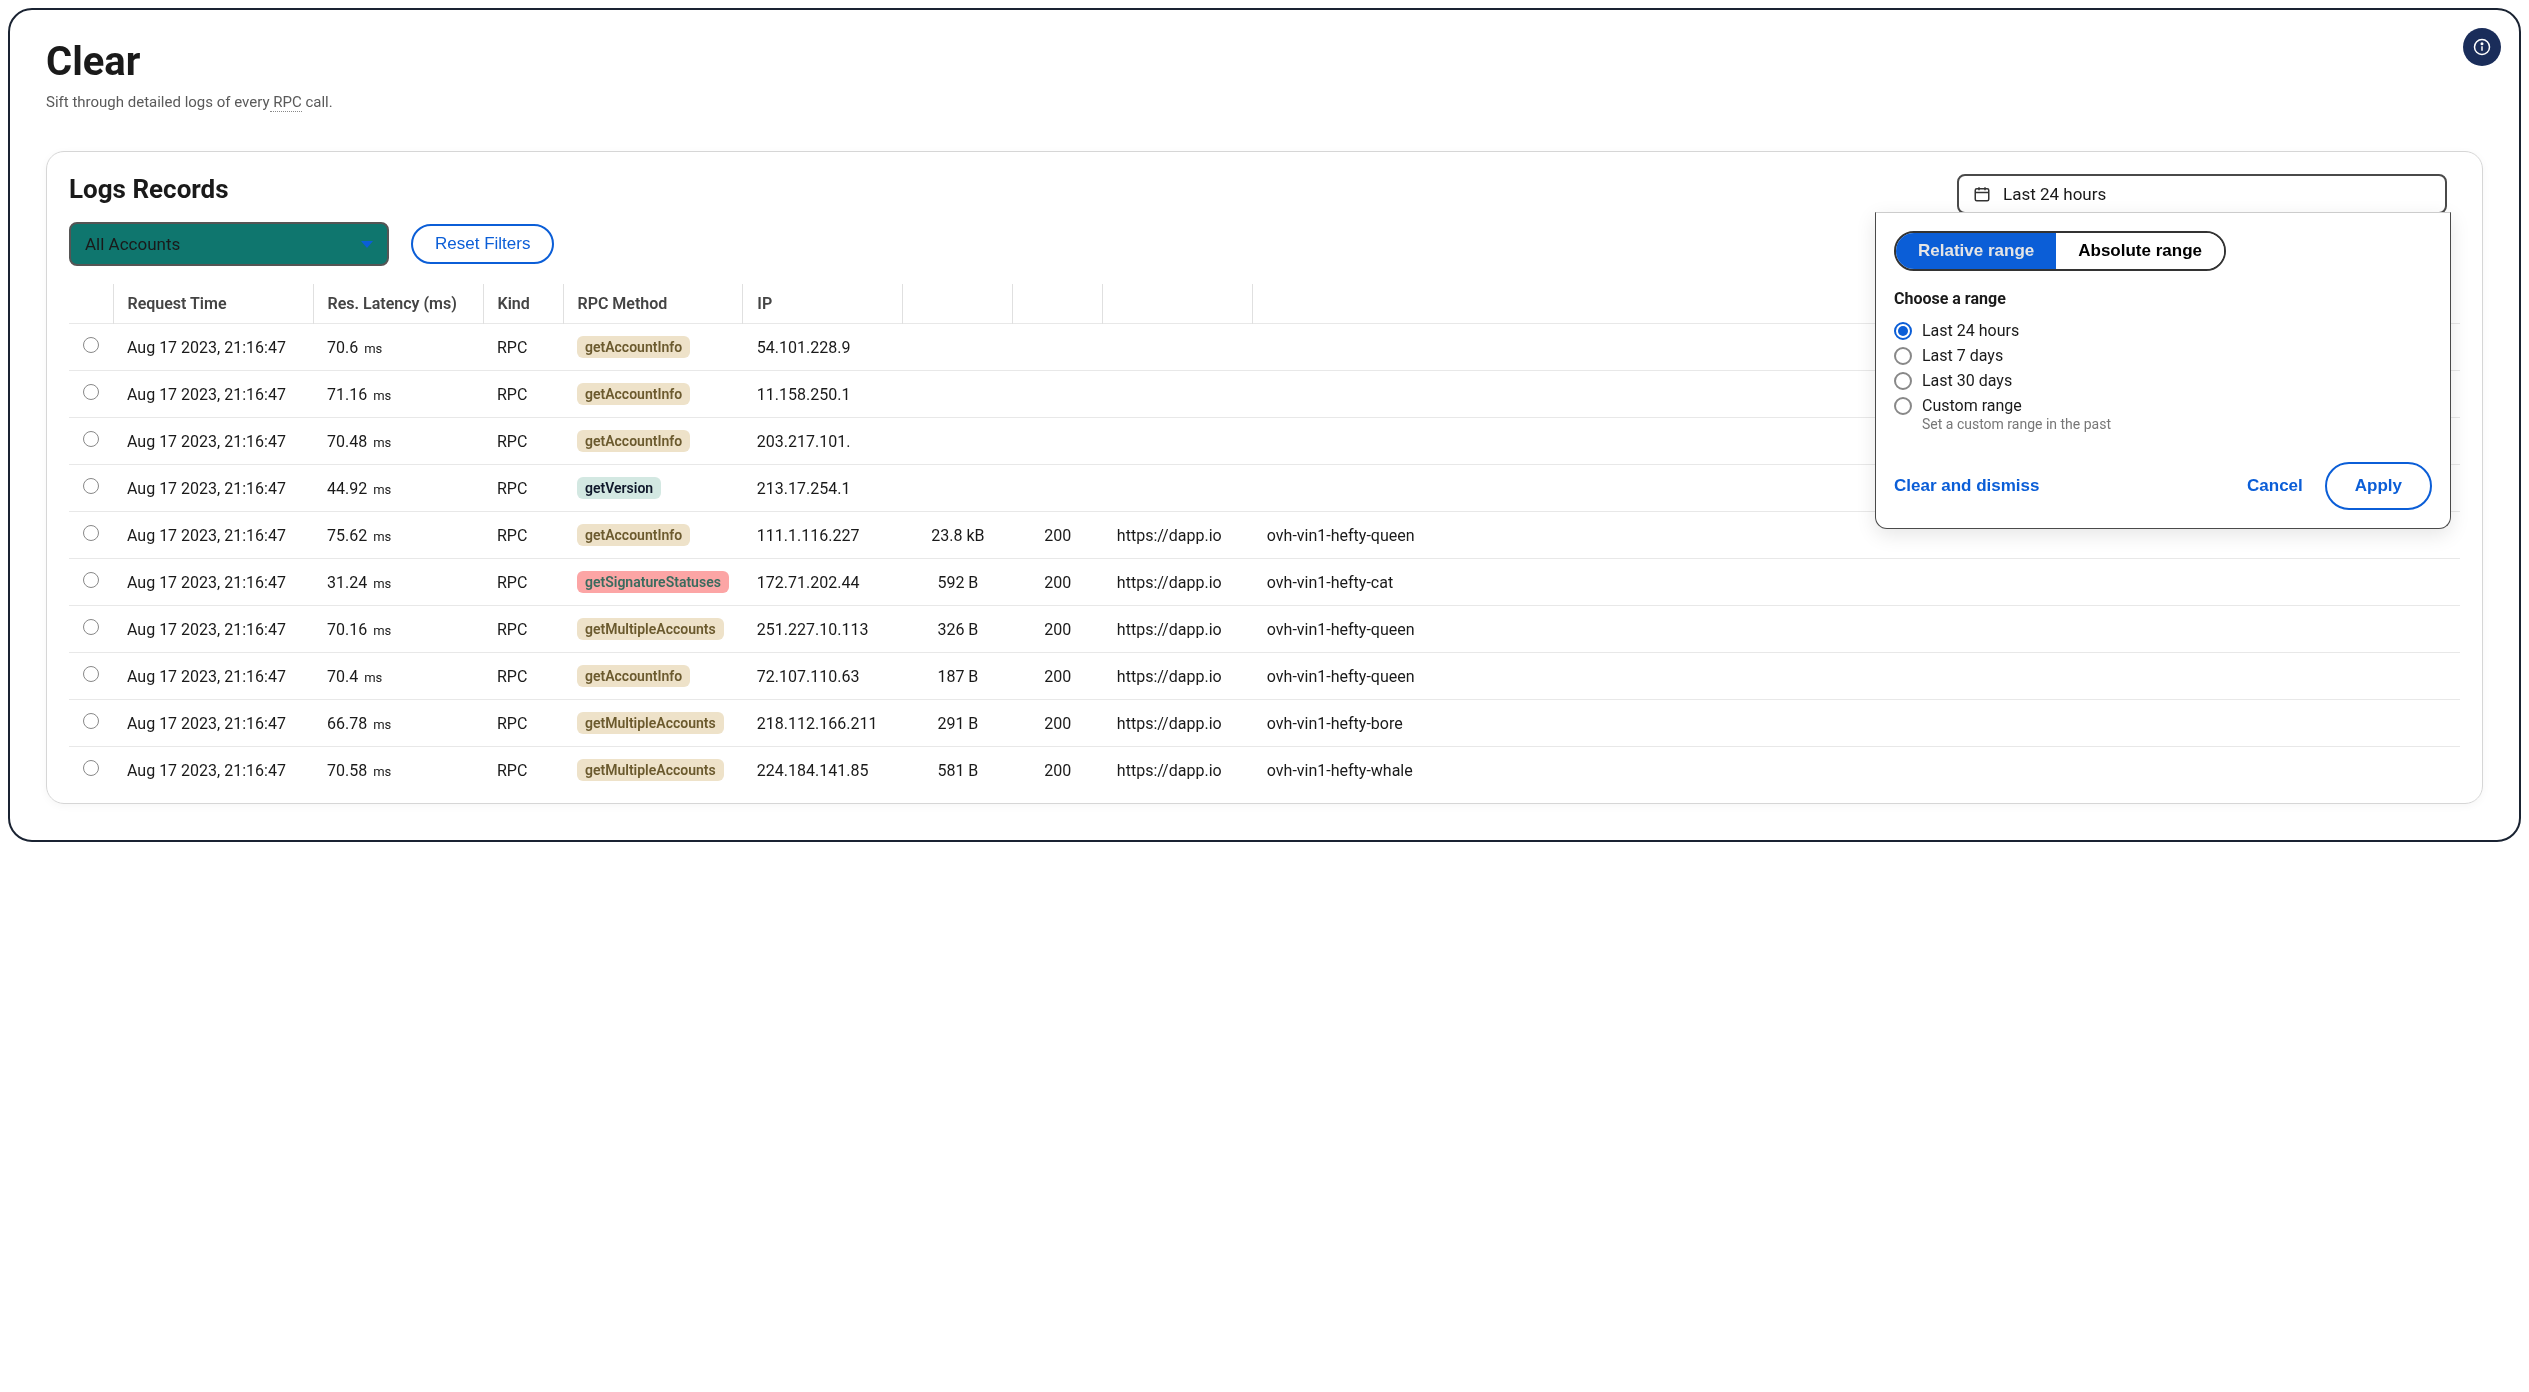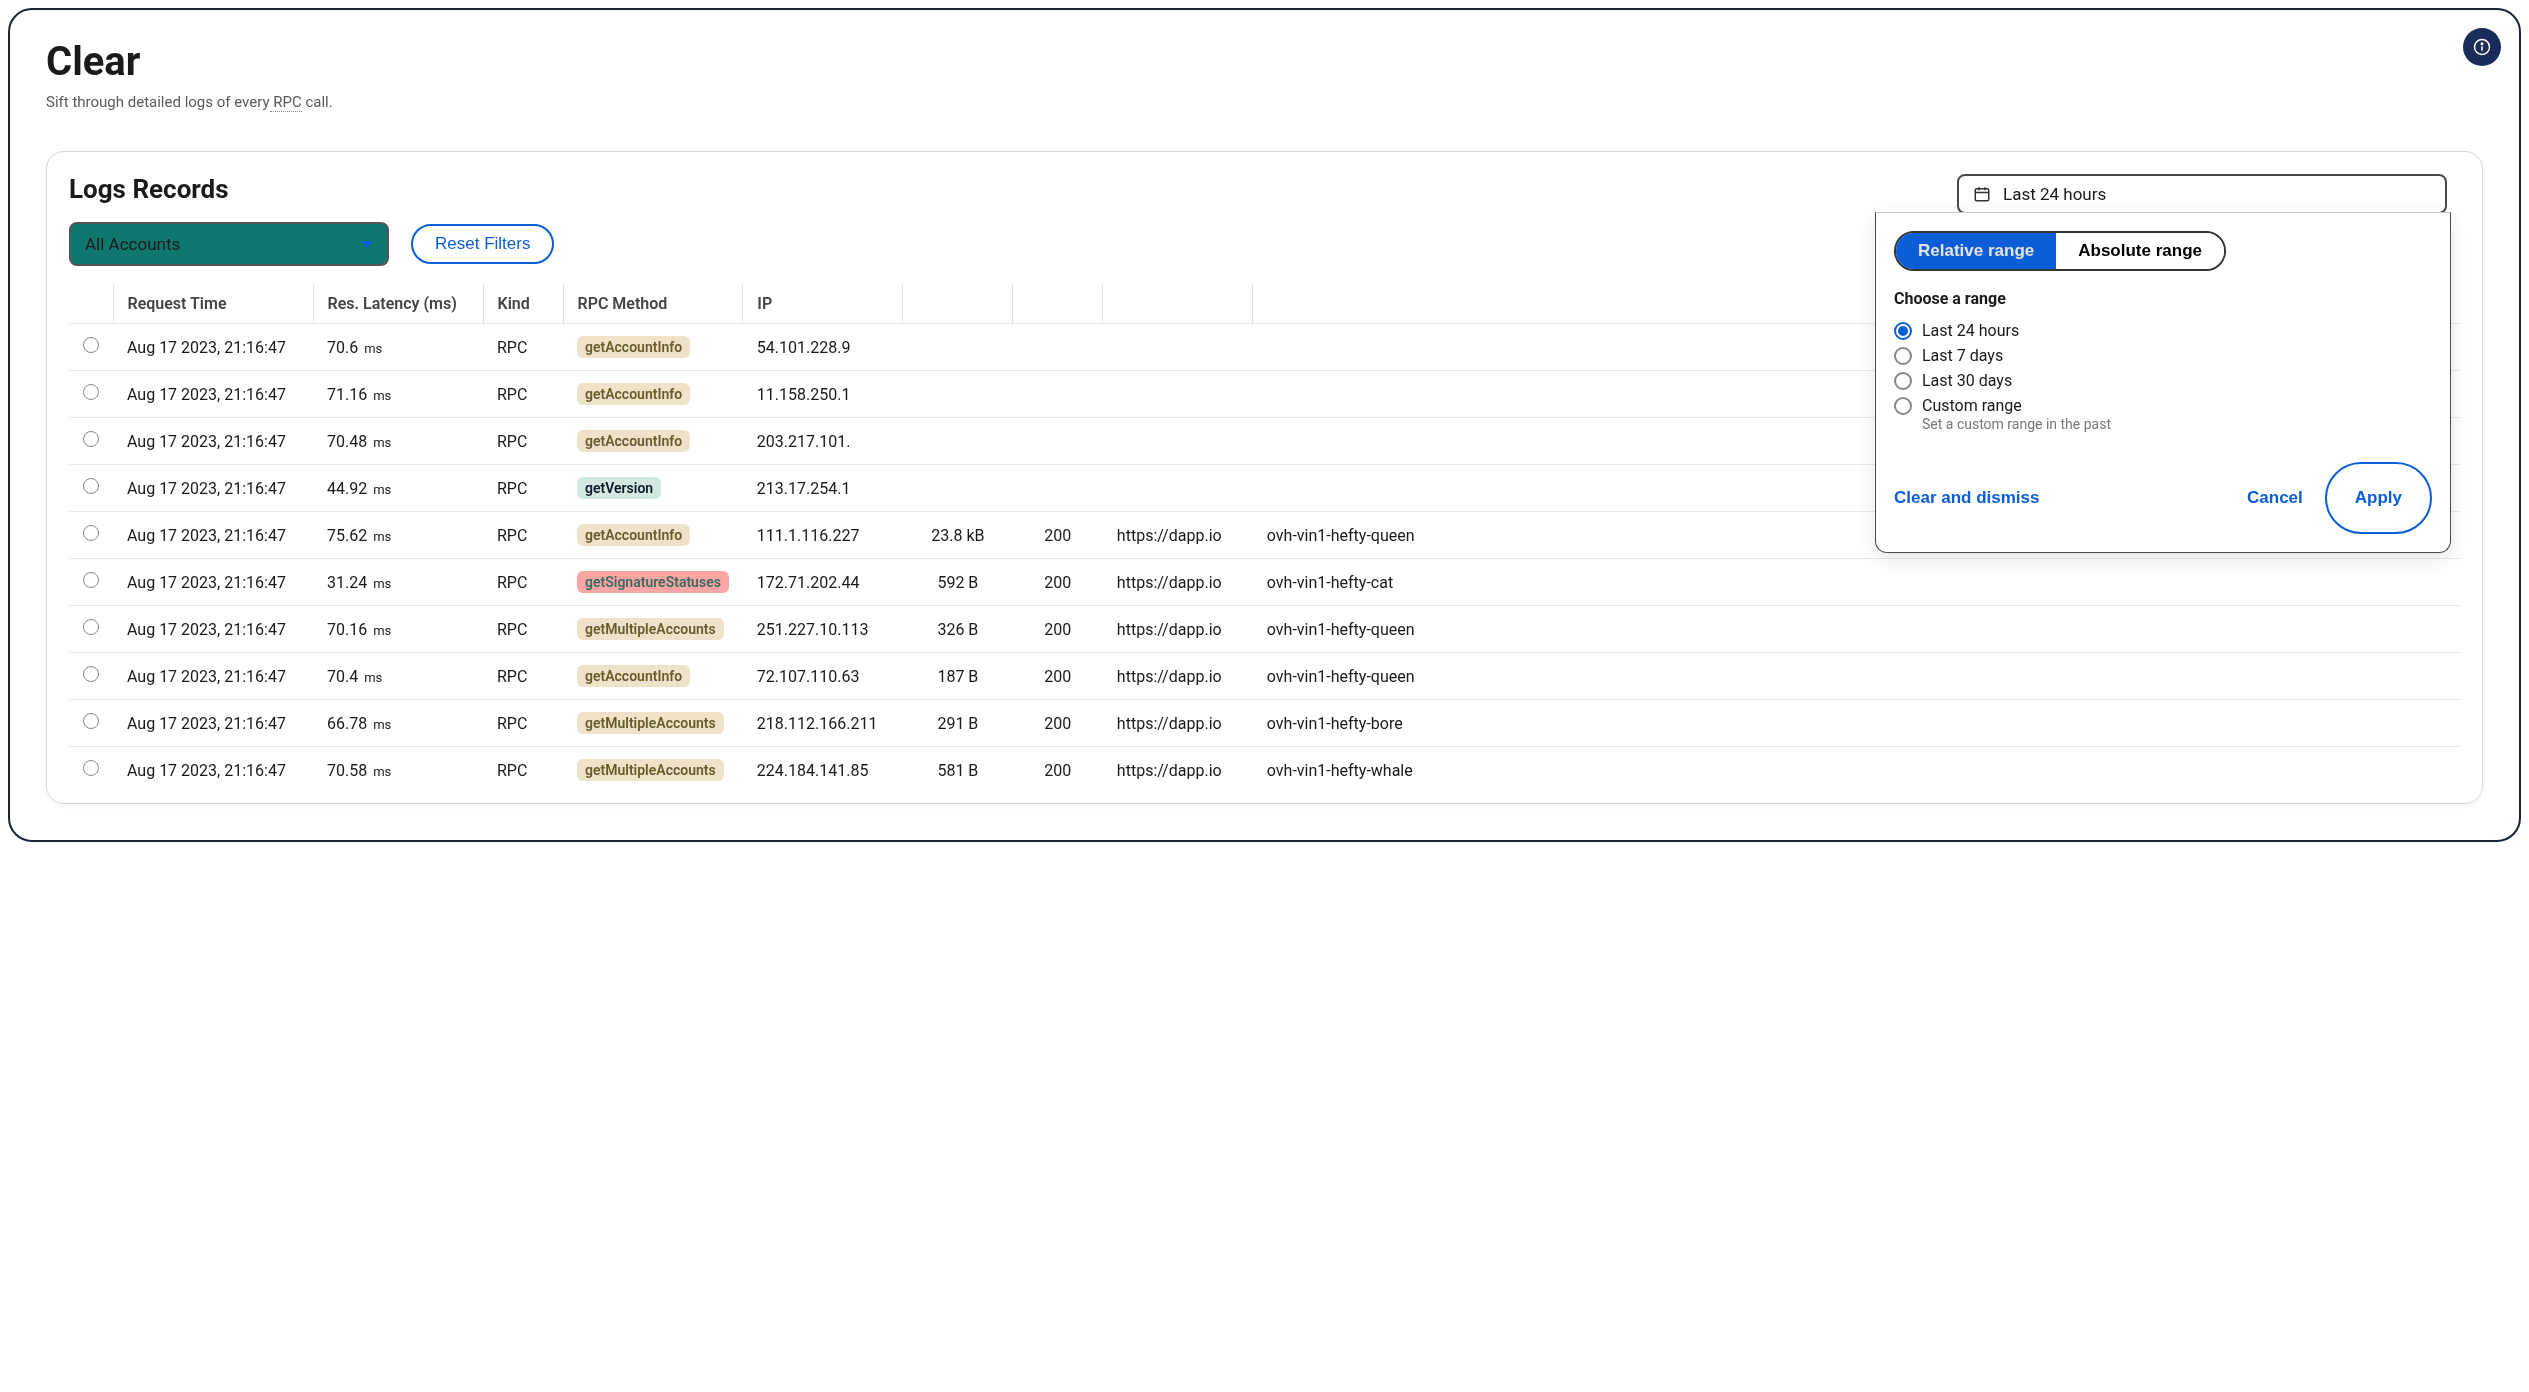--- a/index.html
+++ b/index.html
@@ -187,21 +187,21 @@
       font-size: 17px;
       cursor: pointer;
       background: none;
       border: none;
     }
     .apply-btn {
       border: 2px solid #0b5ed7;
       color: #0b5ed7;
       background: #fff;
       border-radius: 999px;
-      padding: 24px 28px;
+      padding: 12px 28px;
       font-weight: 600;
       font-size: 17px;
       cursor: pointer;
     }
     table {
       width: 100%;
       border-collapse: collapse;
       font-size: 16px;
     }
     thead th {

